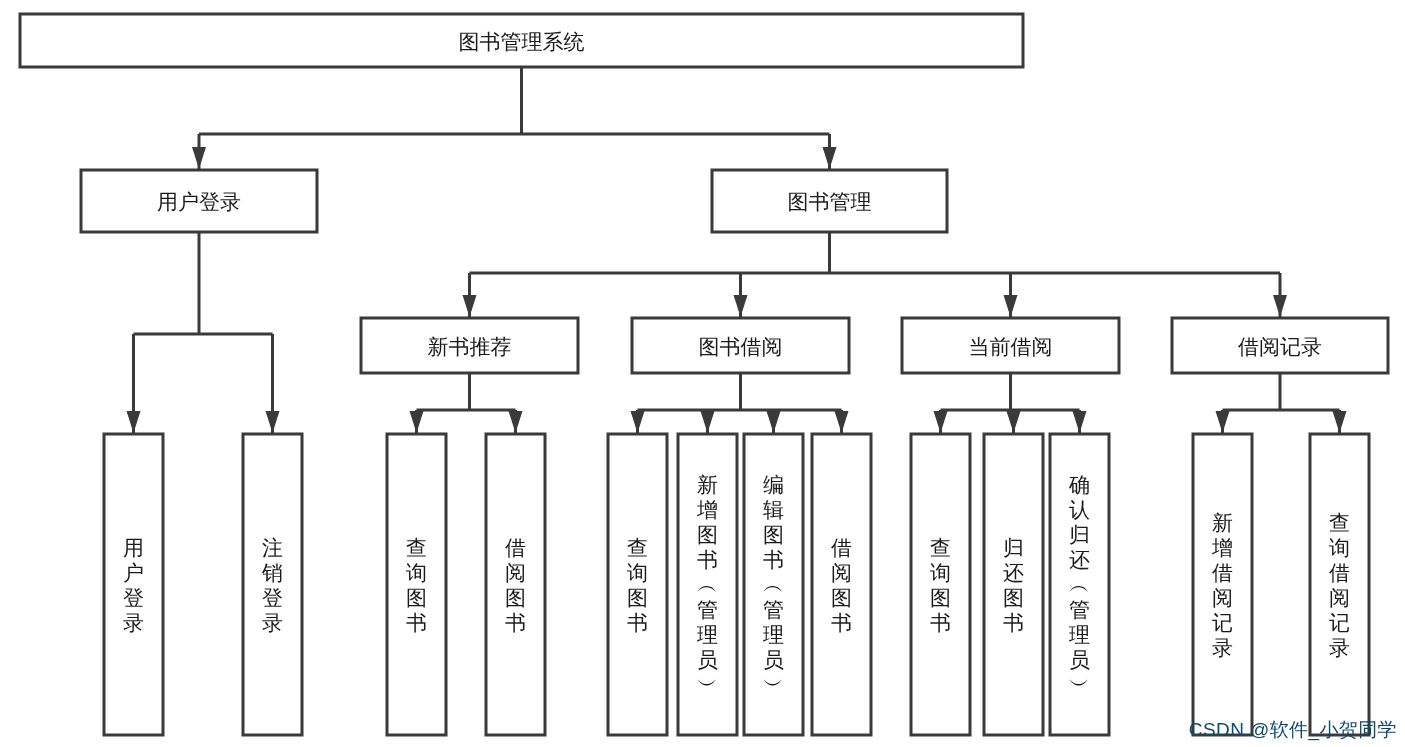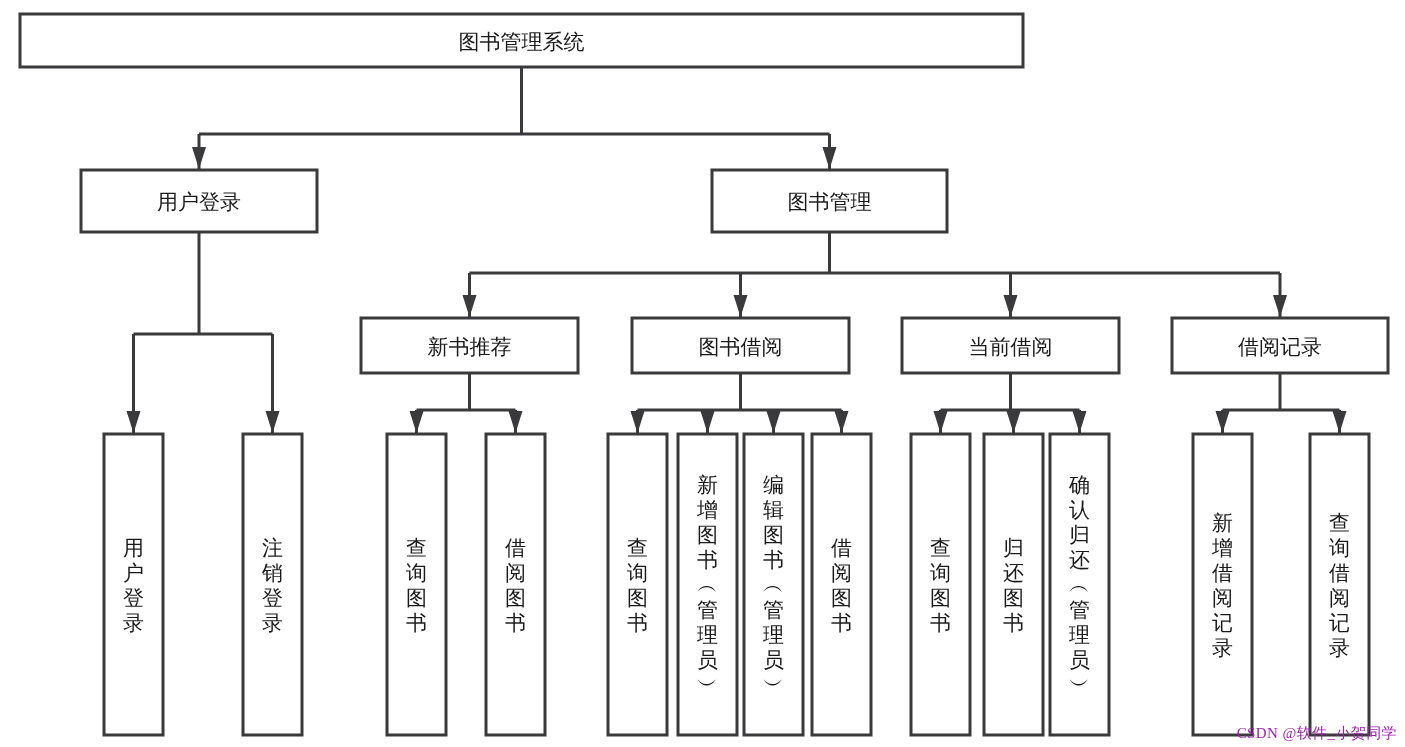--- a/index.html
+++ b/index.html
@@ -4,22 +4,22 @@
 <style>
   html,body{margin:0;padding:0;background:#ffffff;}
   body{width:1405px;height:747px;overflow:hidden;font-family:"Liberation Sans","DejaVu Sans",sans-serif;}
   #stage{position:relative;width:1405px;height:747px;background:#fff;}
   svg{position:absolute;left:0;top:0;}
   .node-rect{fill:#ffffff;stroke:#3a3a3c;stroke-width:3;}
   .link{stroke:#3a3a3c;stroke-width:3;fill:none;}
   .arrow-head{fill:#3a3a3c;stroke:none;}
   .node-label{font-family:"Liberation Sans","DejaVu Sans",sans-serif;font-size:21px;fill:#1a1a1a;}
   .leaf-label{font-family:"Liberation Sans","DejaVu Sans",sans-serif;font-size:21px;fill:#1a1a1a;}
-  .watermark{position:absolute;right:8px;bottom:4px;font-size:15px;color:#a21caf;
-             font-family:Liberation Serif, serif;white-space:nowrap;letter-spacing:.4px;}
+  .watermark{position:absolute;right:8px;bottom:4px;font-size:19px;color:#0c4a6e;
+             font-family:Liberation Sans, sans-serif;white-space:nowrap;letter-spacing:.4px;}
 </style>
 </head>
 <body>
 
 <div id="stage">
   <svg id="tree-svg" width="1405" height="747" viewBox="0 0 1405 747">
     <g id="links-layer">
         <g>
           <line x1="521.5" y1="67" x2="521.5" y2="134" class="link"></line>
           <line x1="199" y1="134" x2="829.5" y2="134" class="link"></line>

